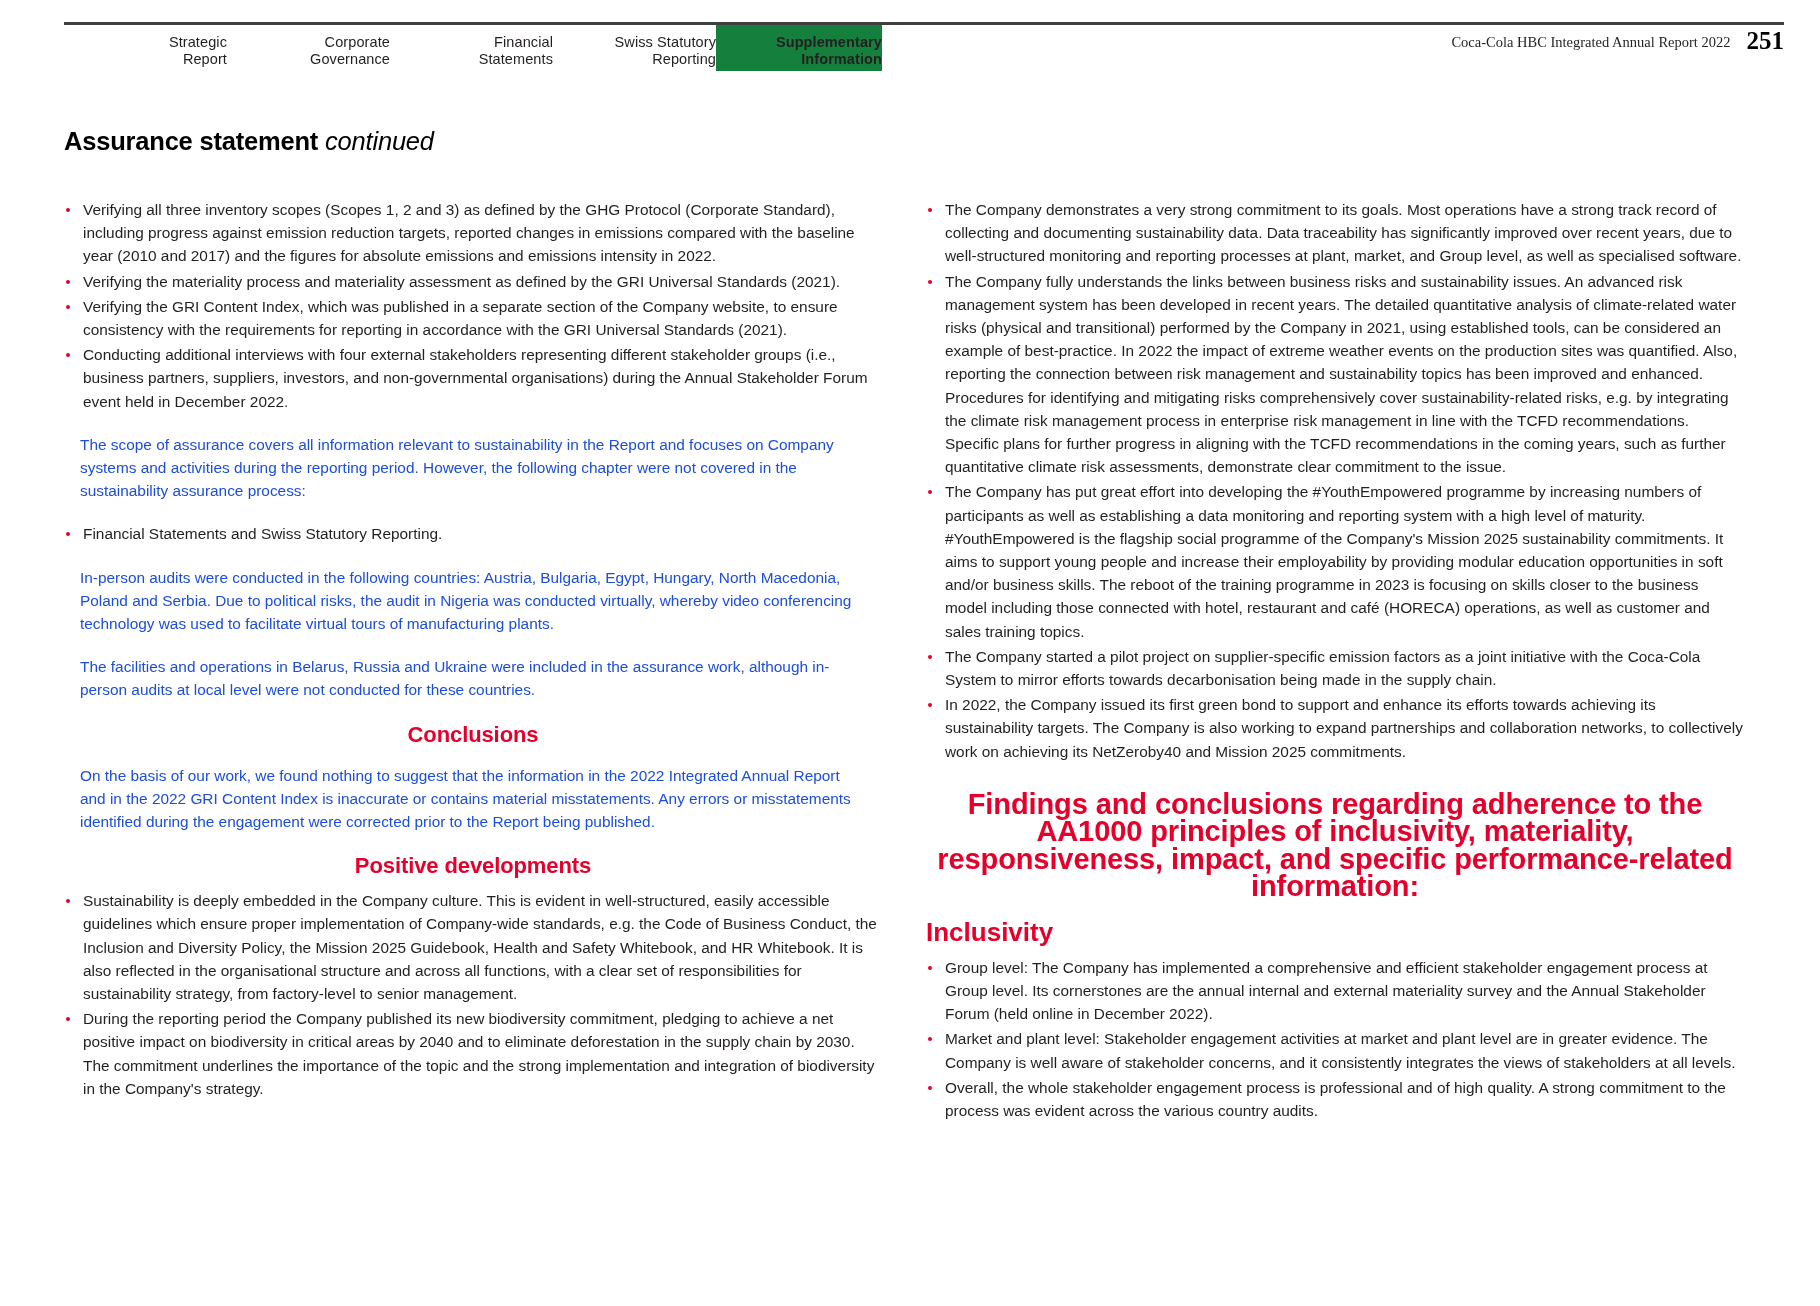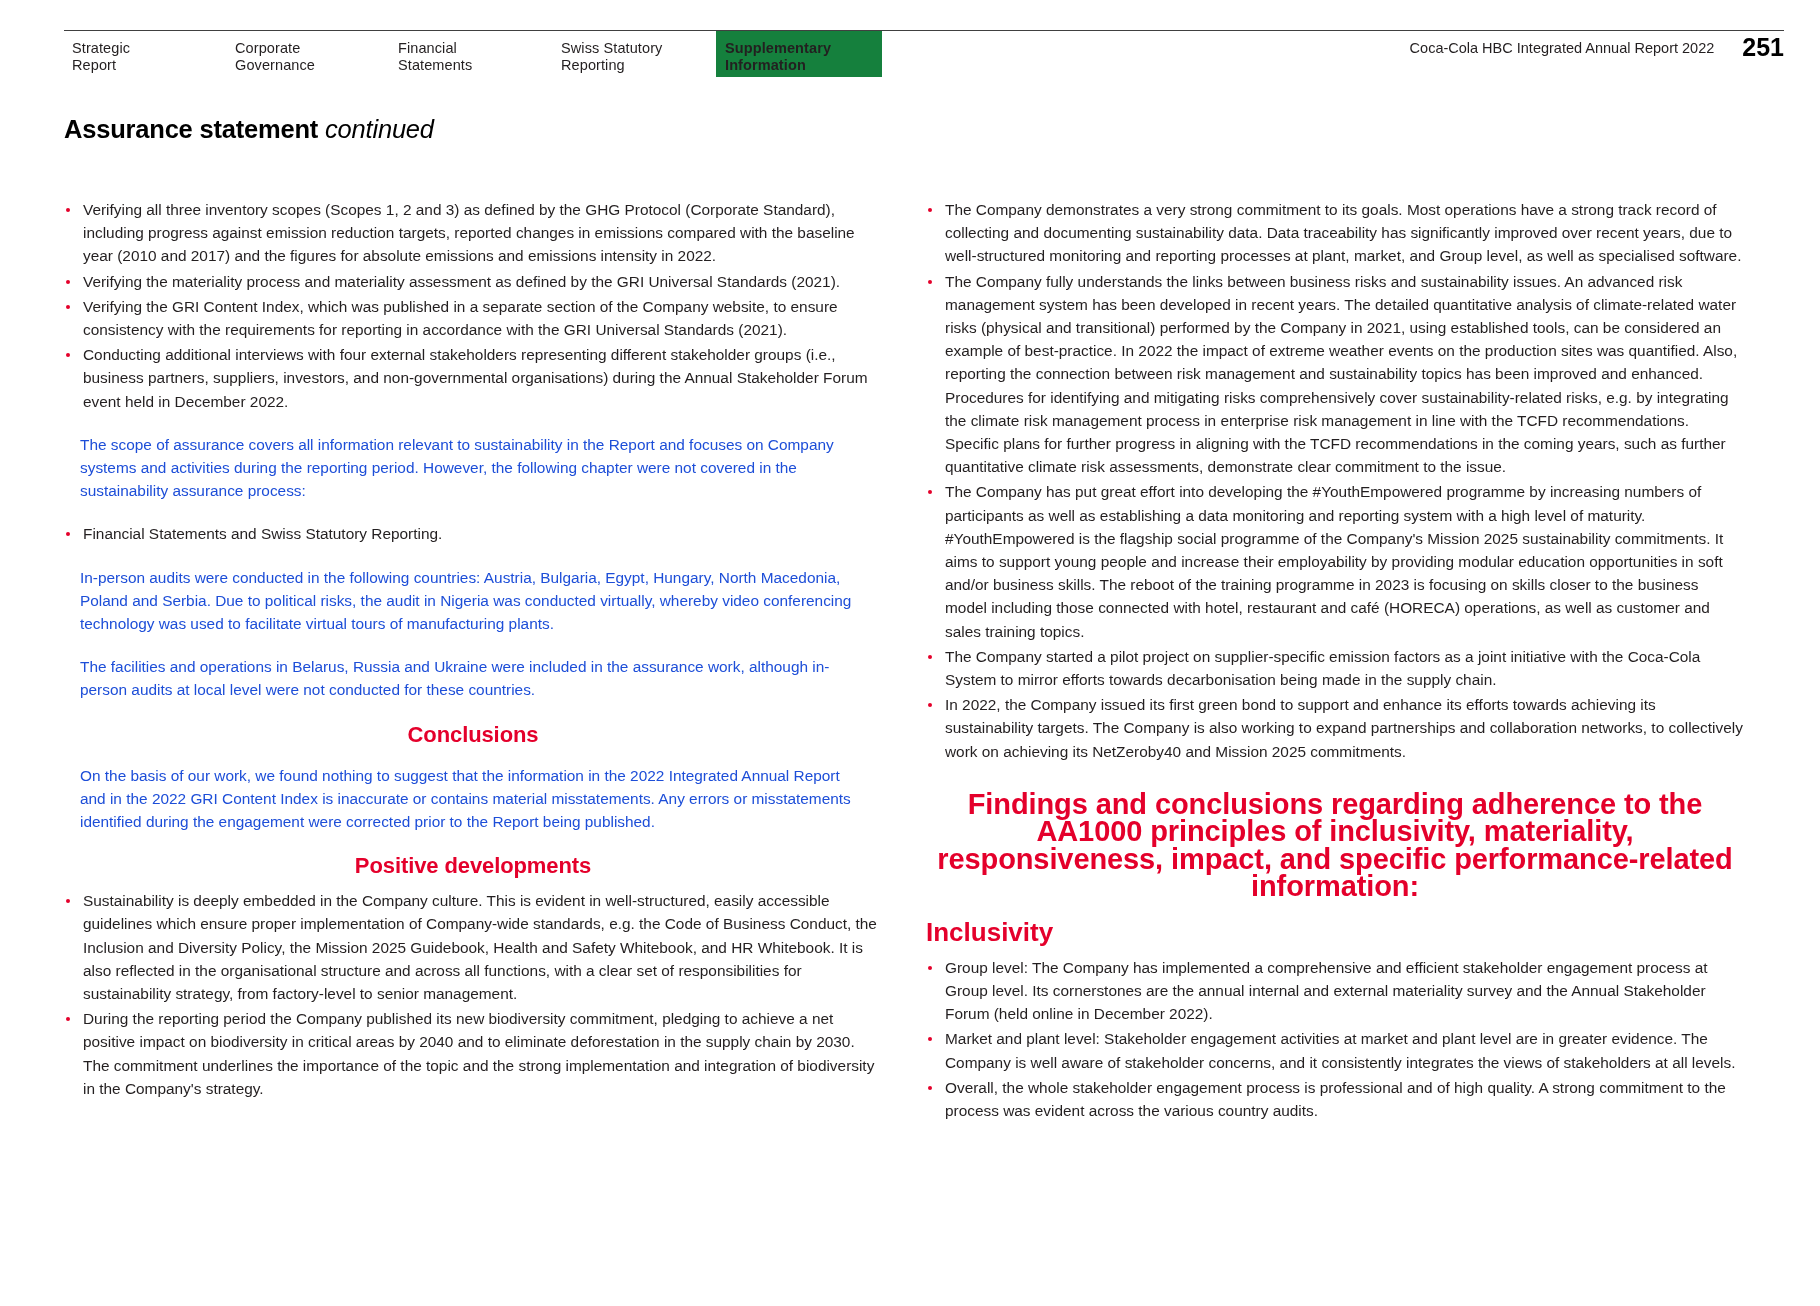--- a/index.html
+++ b/index.html
@@ -20,27 +20,28 @@
   .page {
     position: relative;
     width: 1820px;
     height: 1306px;
     box-sizing: border-box;
   }
 
   
   .topnav {
     position: absolute;
-    top: 30px;
+    top: 22px;
     left: 64px;
     right: 36px;
     height: 46px;
-    border-top: 1px solid #404040;
+    border-top: 3px solid #404040;
     display: flex;
     align-items: stretch;
+    text-align: right;
   }
   .nav-tabs {
     display: flex;
     align-items: stretch;
     flex: 0 0 auto;
   }
   .nav-tab {
     width: 163px;
     padding: 9px 0 0 8px;
     box-sizing: border-box;
@@ -53,42 +54,43 @@
   .nav-tab.active {
     background: #15803d;
     font-weight: bold;
     padding-left: 9px;
     width: 166px;
   }
   .nav-right {
     margin-left: auto;
     display: flex;
     align-items: flex-start;
-    gap: 28px;
+    gap: 16px;
     padding-top: 9px;
+    font-family: Liberation Serif, serif;
   }
   .report-label {
     font-size: 14.5px;
     line-height: 17px;
     color: #231f20;
     white-space: nowrap;
   }
   .page-number {
     font-size: 25px;
     font-weight: bold;
     line-height: 20px;
     color: #000000;
     position: relative;
     top: -3px;
   }
 
   
   .page-title {
     position: absolute;
-    top: 98px;
+    top: 110px;
     left: 64px;
     font-size: 25.5px;
     font-weight: bold;
     color: #000000;
     letter-spacing: -0.2px;
   }
   .page-title .cont {
     font-weight: normal;
     font-style: italic;
   }

